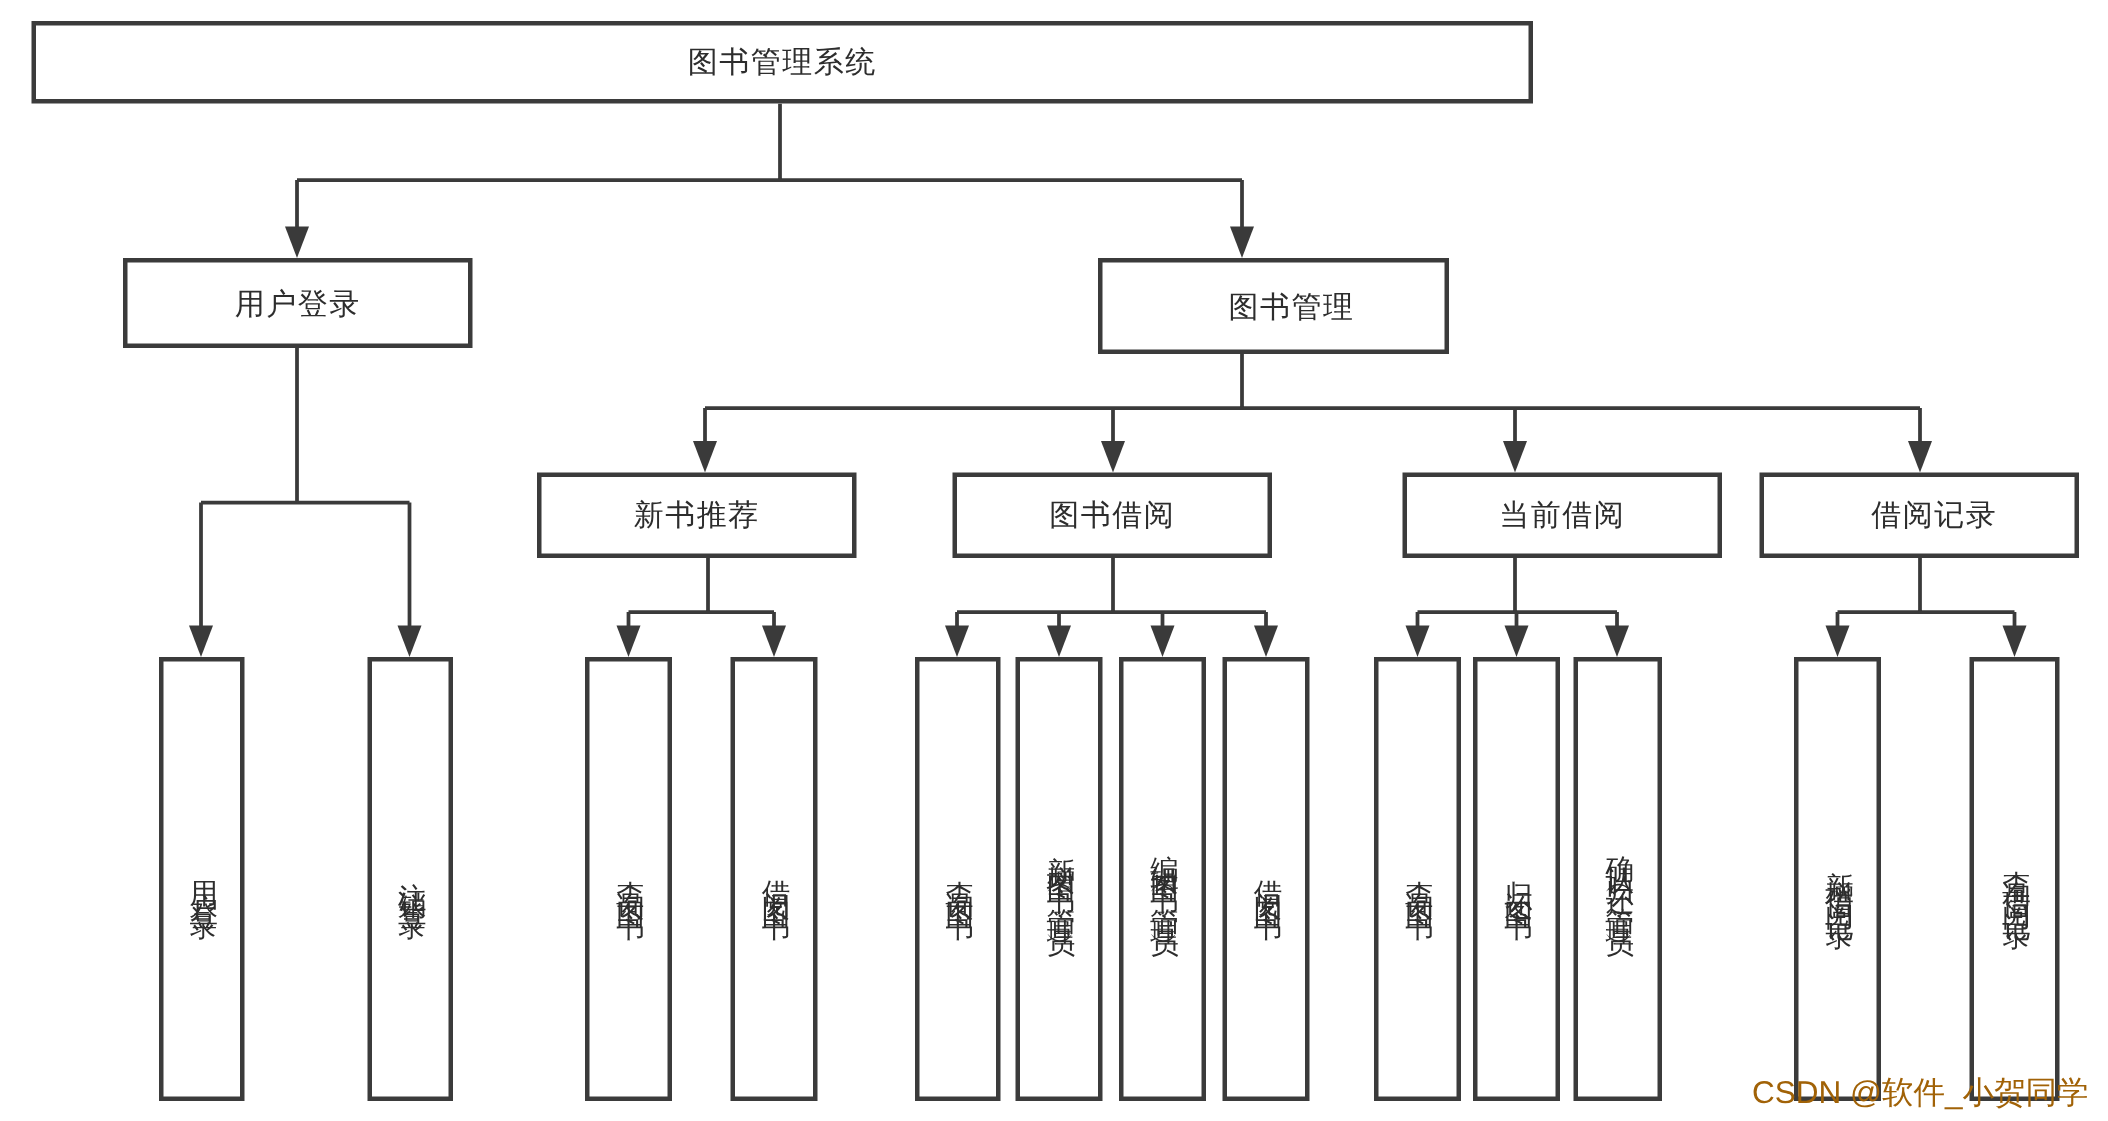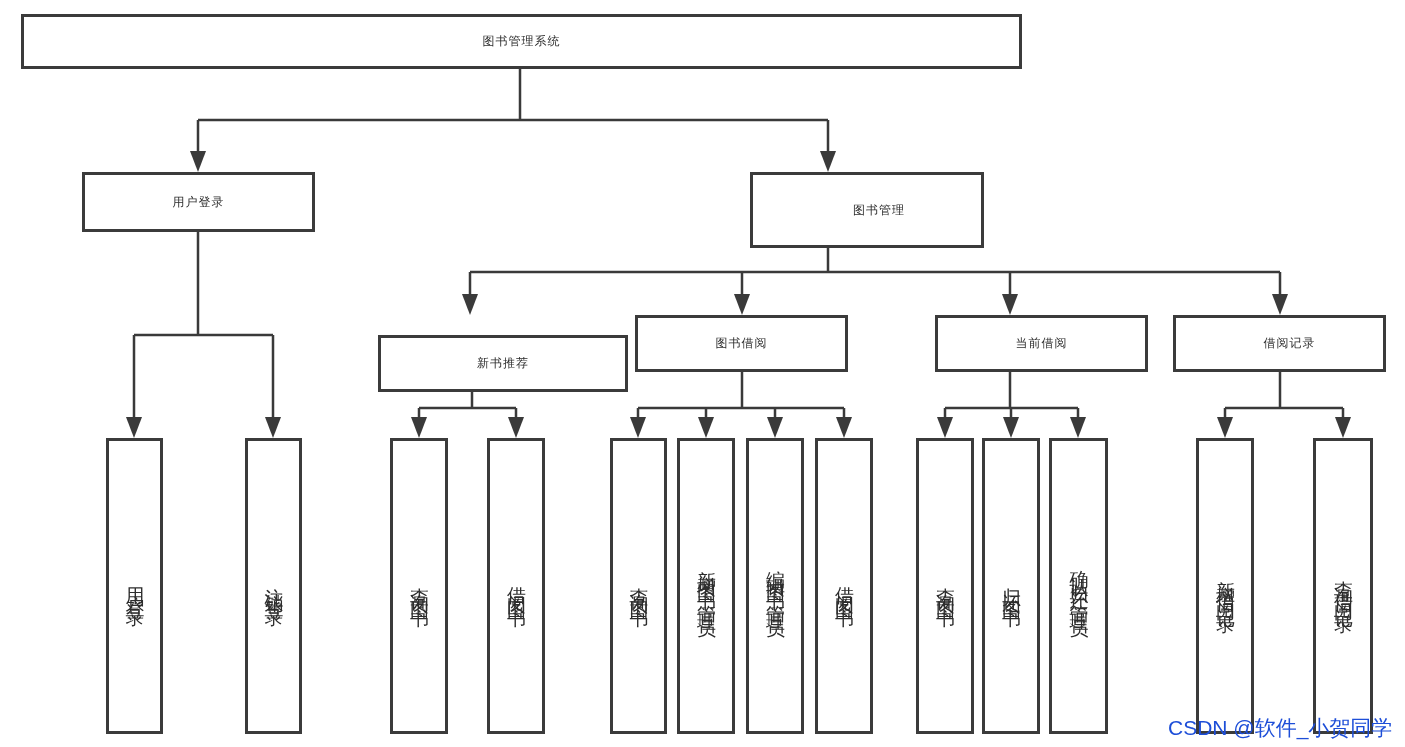--- a/index.html
+++ b/index.html
@@ -21,35 +21,35 @@
     position: absolute;
     box-sizing: border-box;
     background: #ffffff;
     border: 3px solid #3b3b3b;
     color: #2d2d2d;
     display: flex;
     align-items: center;
     justify-content: center;
     z-index: 2;
   }
-  .hnode { font-size: 12px; letter-spacing: 1px; }
+  .hnode { font-size: 20px; letter-spacing: 1px; }
   .vnode span {
     writing-mode: vertical-rl;
     text-orientation: mixed;
     font-size: 19px;
     letter-spacing: 7px;
     line-height: 1.2;
     white-space: nowrap;
   }
   .watermark {
     position: absolute;
     left: 1168px;
     top: 714px;
     font-size: 21px;
-    color: #1d4ed8;
+    color: #a16207;
     z-index: 3;
     white-space: nowrap;
   }
 </style>
 </head>
 <body>
 
 <div class="canvas">
 
   <svg class="connectors" viewBox="0 0 1405 747" xmlns="http://www.w3.org/2000/svg">
@@ -80,23 +80,23 @@
       <polygon points="1003,417 1019,417 1011,438"></polygon>
       <polygon points="1070,417 1086,417 1078,438"></polygon>
       <polygon points="1217,417 1233,417 1225,438"></polygon>
       <polygon points="1335,417 1351,417 1343,438"></polygon>
     </g>
   </svg>
 
   <div class="node hnode" style="left:21px; top:14px; width:1001px; height:55px;">图书管理系统</div>
 
   <div class="node hnode" style="left:82px; top:172px; width:233px; height:60px;">用户登录</div>
-  <div class="node hnode" style="left:750px; top:172px; width:234px; height:76px;padding-left:24px;">图书管理</div>
+  <div class="node hnode" style="left:732px; top:172px; width:234px; height:64px;padding-left:24px;">图书管理</div>
 
-  <div class="node hnode" style="left:378px; top:315px; width:250px; height:57px;margin-top:20px;">新书推荐</div>
+  <div class="node hnode" style="left:358px; top:315px; width:213px; height:57px;">新书推荐</div>
   <div class="node hnode" style="left:635px; top:315px; width:213px; height:57px;text-align:right;">图书借阅</div>
   <div class="node hnode" style="left:904px; top:315px; width:213px; height:57px;margin-left:31px;">当前借阅</div>
   <div class="node hnode" style="left:1173px; top:315px; width:213px; height:57px;padding-left:20px;">借阅记录</div>
 
   <div class="node vnode" style="left:106px; top:438px; width:57px; height:296px;">
     <span>用户登录</span>
   </div>
   <div class="node vnode" style="left:245px; top:438px; width:57px; height:296px;">
     <span>注销登录</span>
   </div>

